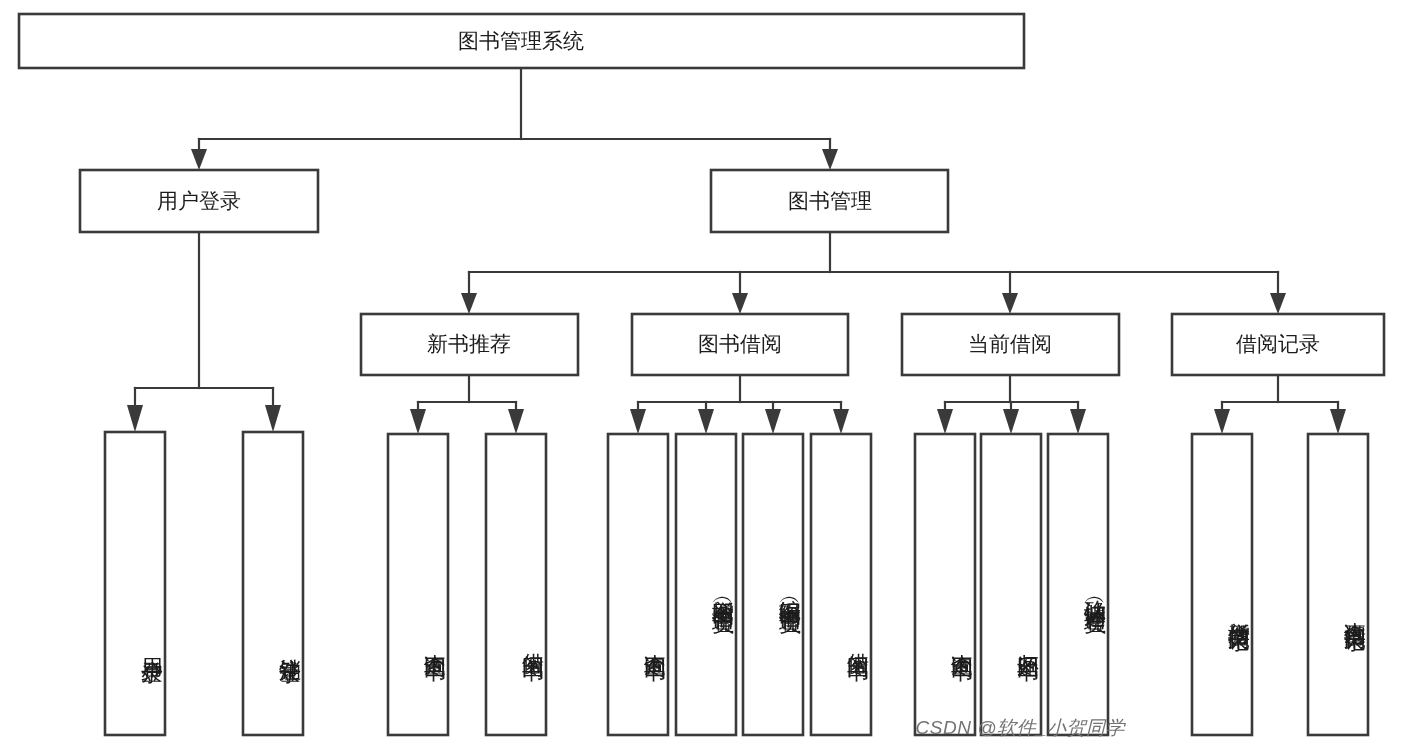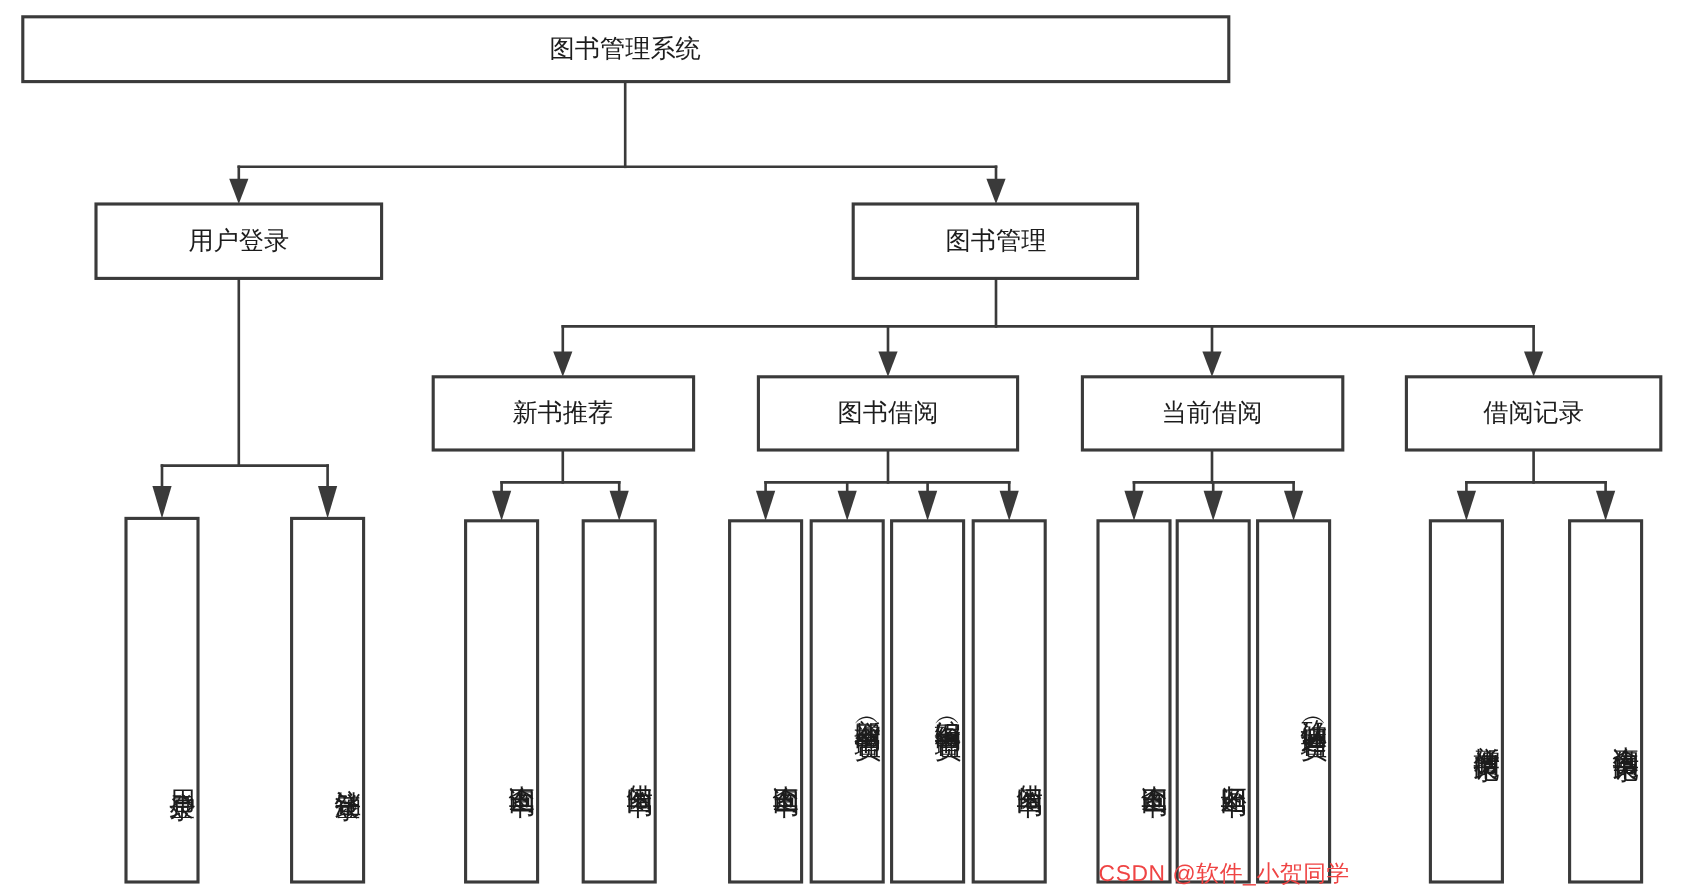--- a/index.html
+++ b/index.html
@@ -63,23 +63,24 @@
     display: flex;
     align-items: flex-start;
     justify-content: center;
   }
   .watermark {
     position: absolute;
     right: 8px;
     bottom: 6px;
     font-family: "Liberation Sans", "DejaVu Sans", sans-serif;
     font-size: 19px;
-    color: #ef4444;
+    color: #737373;
     white-space: nowrap;
     letter-spacing: 0.5px;
+    font-style: italic;
   }
 </style>
 </head>
 <body>
 
 <div id="diagram-root">
 
   <svg id="tree-svg" viewBox="0 0 1405 747">
 
     <g>

